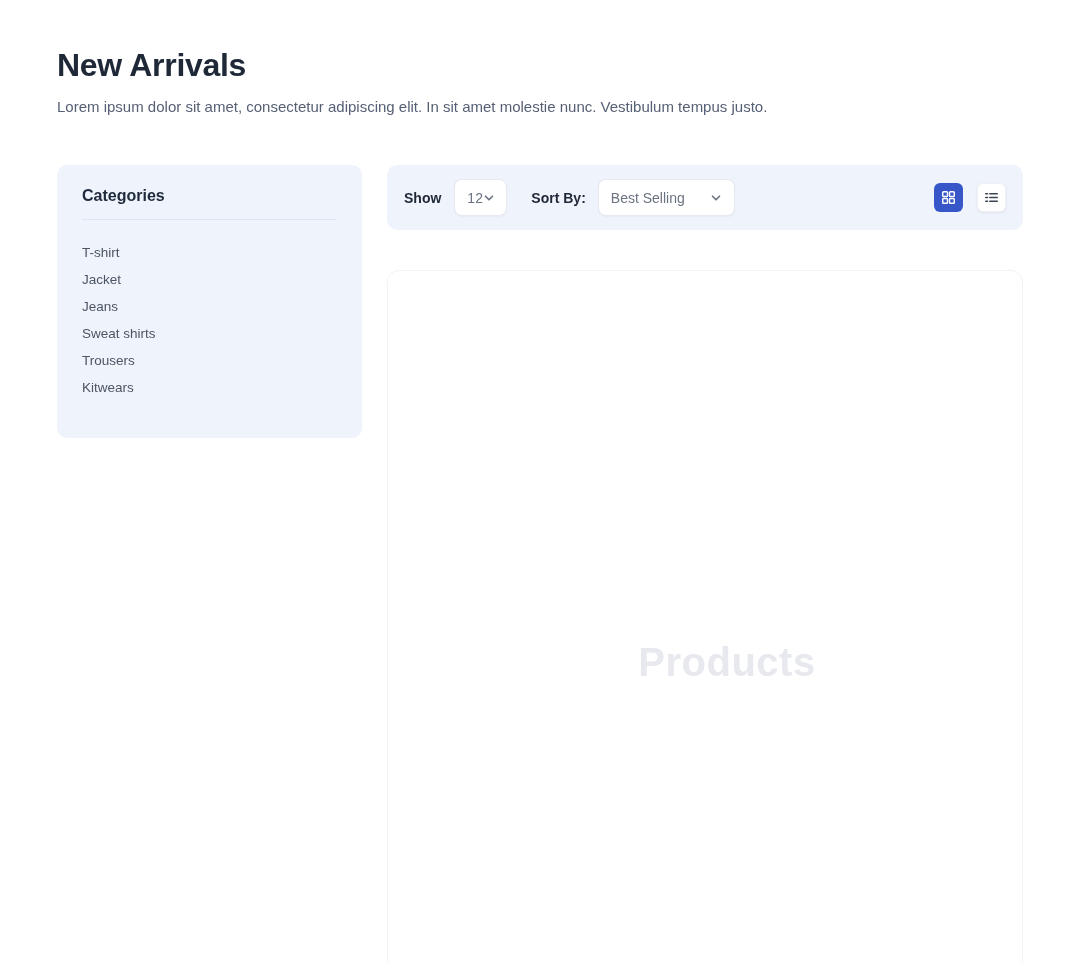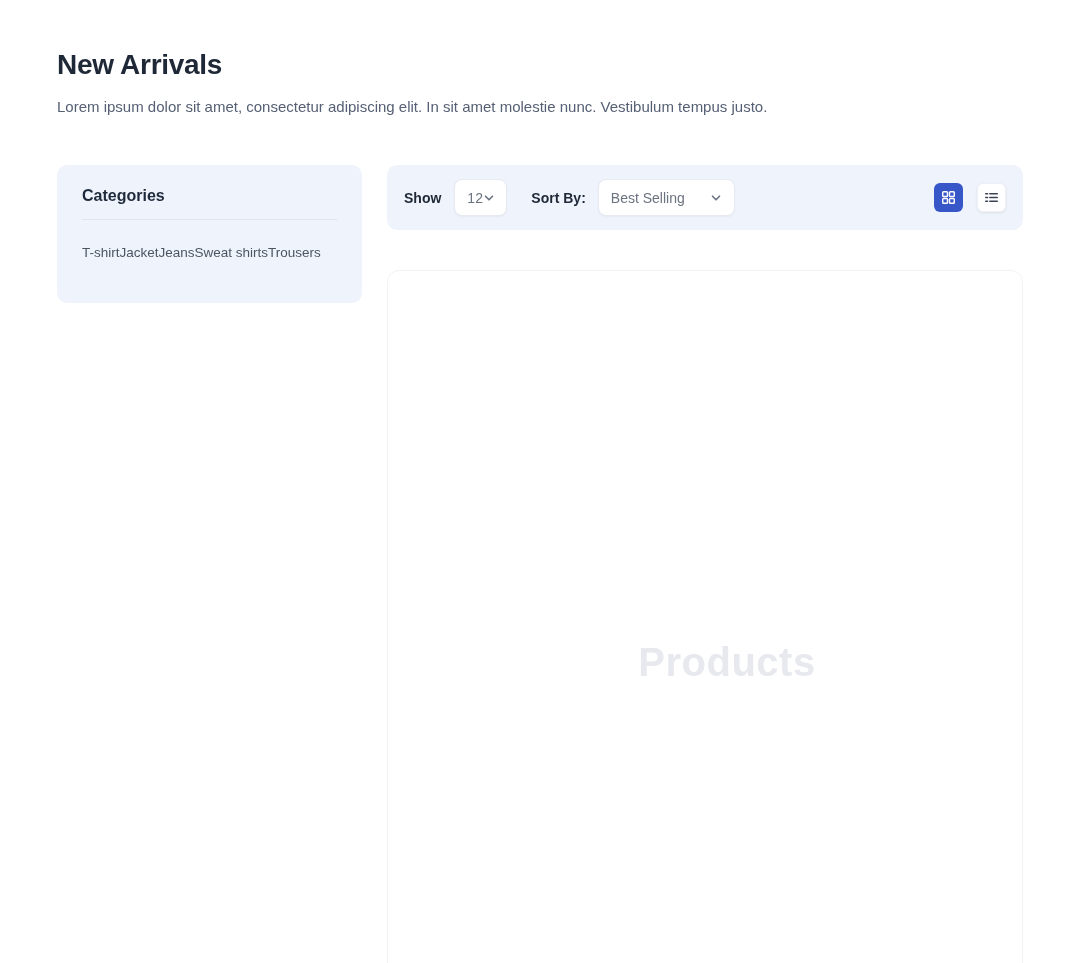--- a/index.html
+++ b/index.html
@@ -6,38 +6,38 @@
   html, body { background: #ffffff; }
   body {
     width: 1080px; height: 963px;
     font-family: "Liberation Sans", sans-serif;
     color: #1f2837;
     overflow: hidden;
   }
   .page { padding: 48px 57px 0 57px; }
 
   .page-title {
-    font-size: 28px; font-weight: 700; color: #1f2837;
+    font-size: 32px; font-weight: 700; color: #1f2837;
     letter-spacing: -0.3px; line-height: 34px; margin-bottom: 15px;
   }
   .page-subtitle {
     font-size: 15px; color: #566074; line-height: 20px; margin-bottom: 48px;
   }
 
   .content { display: flex; gap: 25px; align-items: flex-start; }
 
   
   .sidebar { width: 305px; flex: 0 0 305px; display: flex; flex-direction: column; gap: 27px; }
   .panel {
     background: #eff3fb; border-radius: 10px; padding: 22px 25px 37px 25px;
   }
   .panel-title { font-size: 16px; font-weight: 700; color: #1e2a3b; }
   .panel-divider { height: 1px; background: #dfe4f0; margin: 14px 0 19px 0; }
 
-  .cat-list { display: flex; flex-direction: row; }
+  .cat-list { display: flex; flex-direction: column; }
   .cat-item {
     font-size: 13.5px; color: #4b5563; line-height: 18px; padding: 4.5px 0;
     cursor: pointer;
   }
 
   .price-row { display: flex; justify-content: space-between; align-items: flex-start; }
   .price-col-right { text-align: right; }
   .price-label { font-size: 11px; color: #5b6577; margin-bottom: 6px; }
   .price-value { font-size: 17px; font-weight: 700; color: #101828; letter-spacing: 0.2px; }
 
@@ -116,20 +116,21 @@
 
       <section class="panel">
         <h2 class="panel-title">Categories</h2>
         <div class="panel-divider"></div>
         <div class="cat-list">
           <div class="cat-item">T-shirt</div>
           <div class="cat-item">Jacket</div>
           <div class="cat-item">Jeans</div>
           <div class="cat-item">Sweat shirts</div>
           <div class="cat-item">Trousers</div>
+          <div class="cat-item">Kitwears</div>
         </div>
       </section>
 
 
     </aside>
 
     <div class="main">
 
       <div class="toolbar">
         <span class="toolbar-label">Show</span>

